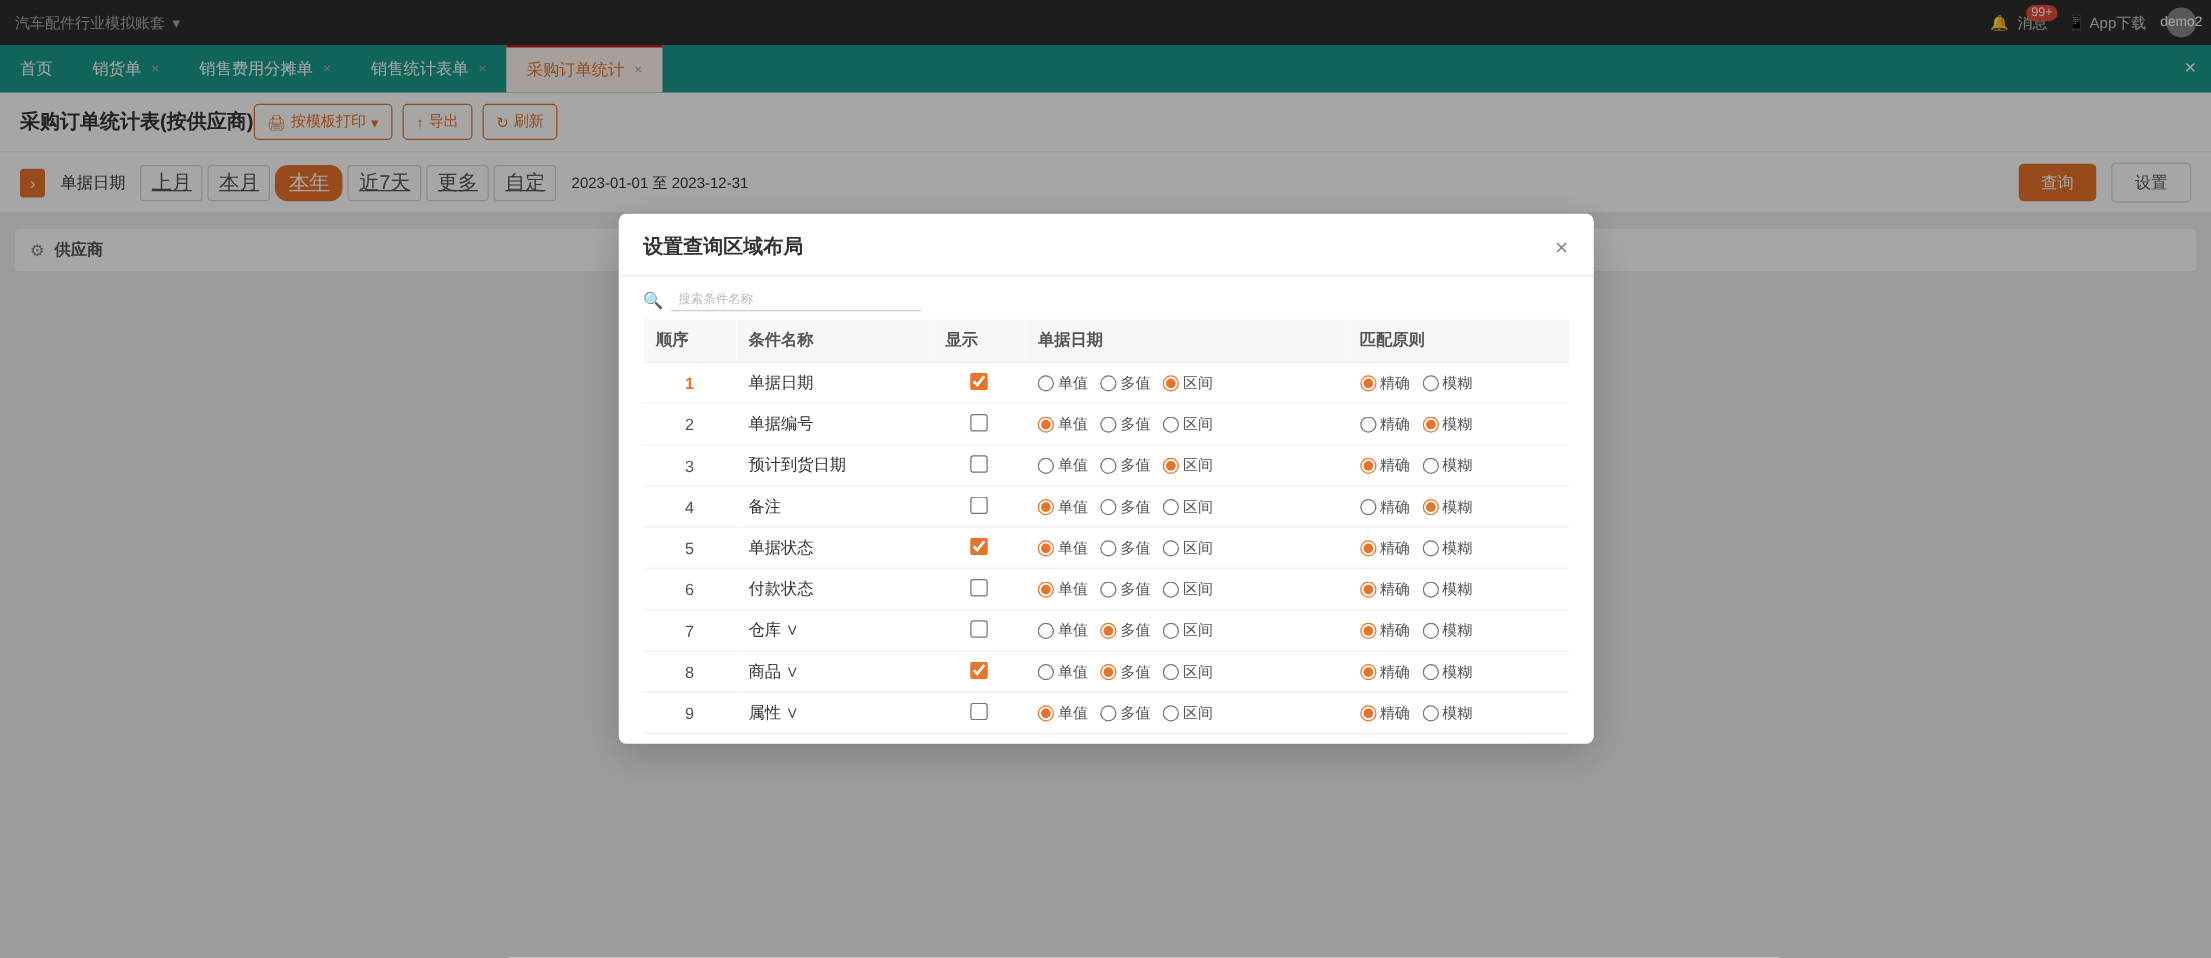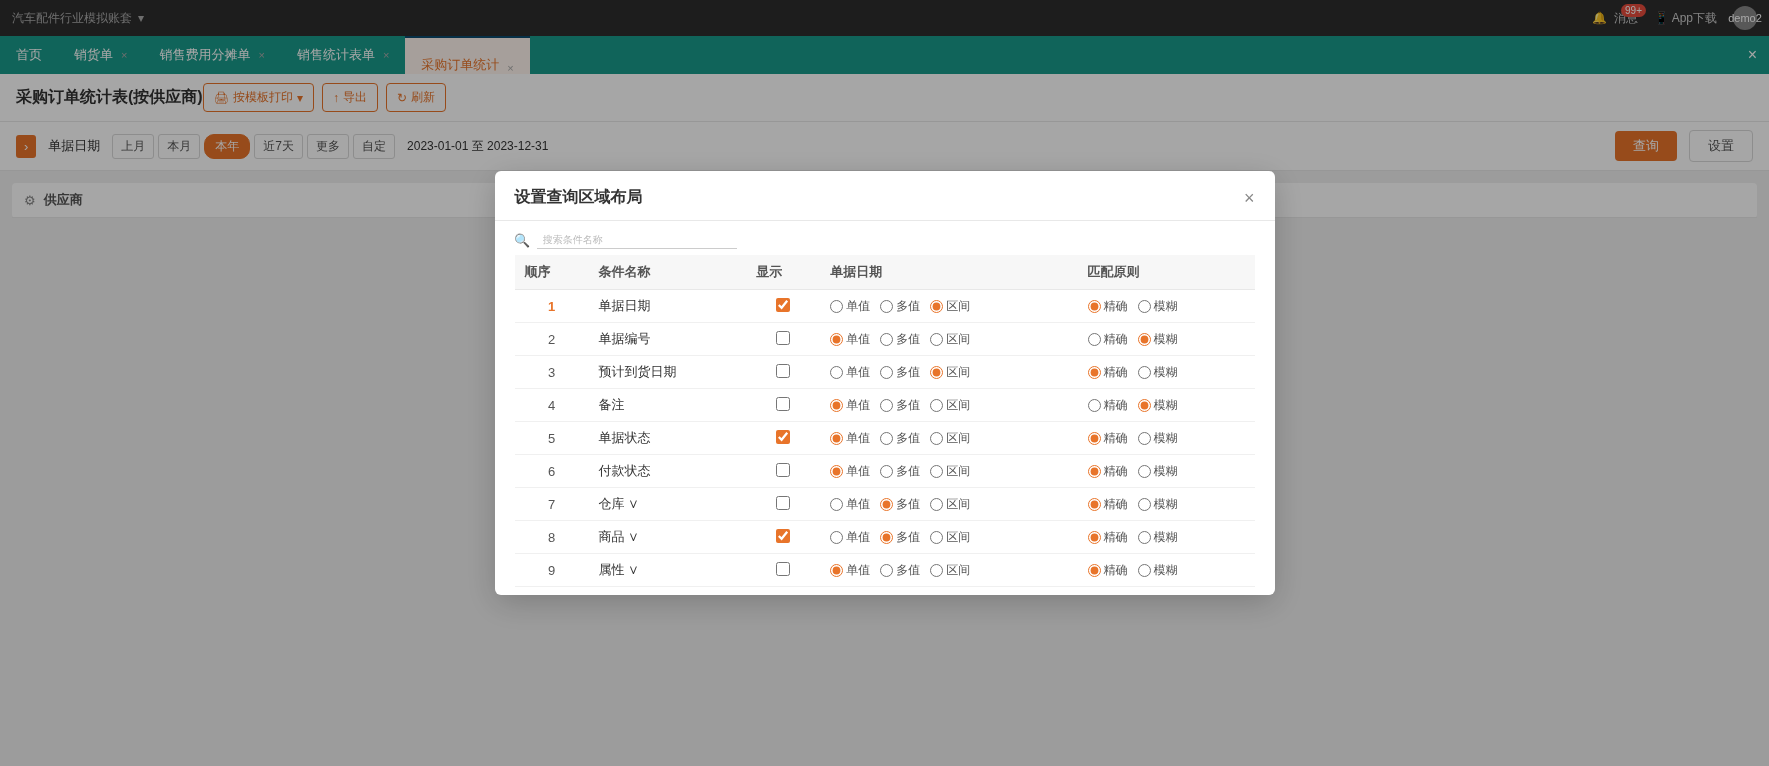--- a/index.html
+++ b/index.html
@@ -68,21 +68,21 @@
       background: #fff;
       padding: 8px 16px;
       display: flex;
       align-items: center;
       gap: 12px;
       border-bottom: 1px solid #e8e8e8;
     }
     .filter-toggle { background: #e8742a; color: #fff; border: none; border-radius: 3px; padding: 4px 8px; cursor: pointer; font-size: 13px; }
     .filter-label { color: #333; font-size: 13px; }
     .filter-btns { display: flex; gap: 4px; }
-    .filter-btn { border: 1px solid #d9d9d9; background: #fff; border-radius: 3px; padding: 3px 8px; cursor: pointer; font-size: 12px; color: #555; }
+    .filter-btn { border: 1px solid #d9d9d9; background: #fff; border-radius: 3px; padding: 3px 8px; cursor: pointer; font-size: 16px; color: #555; text-decoration: underline; }
     .filter-btn.active { background: #e8742a; color: #fff; border-color: #e8742a; border-radius: 10px; padding: 3px 10px; }
     .filter-date-range { color: #333; font-size: 12px; }
 
     
     .content-area {
       background: #f0f0f0;
       padding: 12px;
       min-height: calc(766px - 36px - 38px - 48px - 44px);
       position: relative;
     }
@@ -260,21 +260,21 @@
     <span class="close-x">×</span>
   </div>
   <div class="nav-item">
     <span>销售费用分摊单</span>
     <span class="close-x">×</span>
   </div>
   <div class="nav-item">
     <span>销售统计表单</span>
     <span class="close-x">×</span>
   </div>
-  <div class="nav-item active" style="background:#fff5ee;color:#e8742a;border-top:2px solid #0c4a6e;align-items:flex-end;">
+  <div class="nav-item active" style="background:#fff5ee;color:#e8742a;border-top:2px solid #b91c1c;">
     <span>采购订单统计</span>
     <span class="close-x">×</span>
   </div>
   <span class="nav-close-all">×</span>
 </div>
 
 <div class="page-header">
   <span class="page-title">采购订单统计表(按供应商)</span>
   <div class="header-actions">
     <button class="btn-template">

